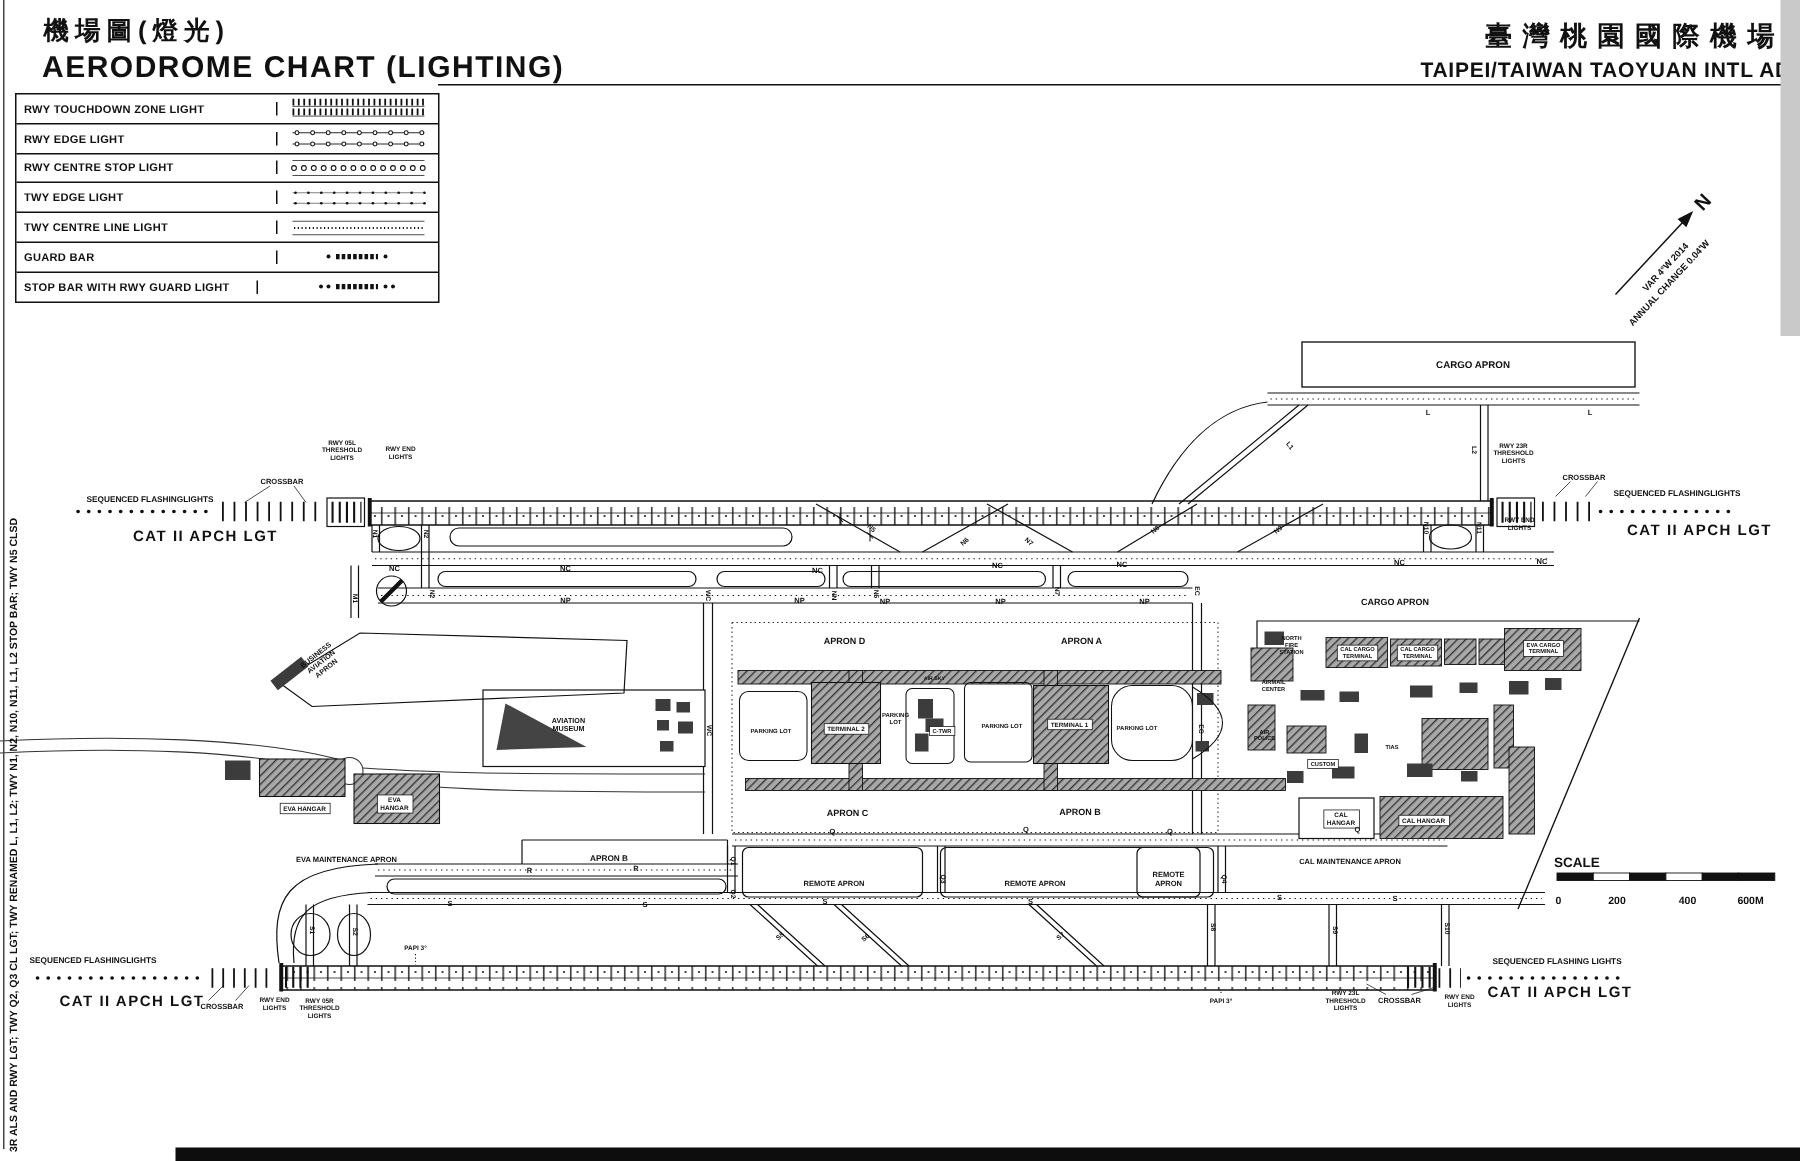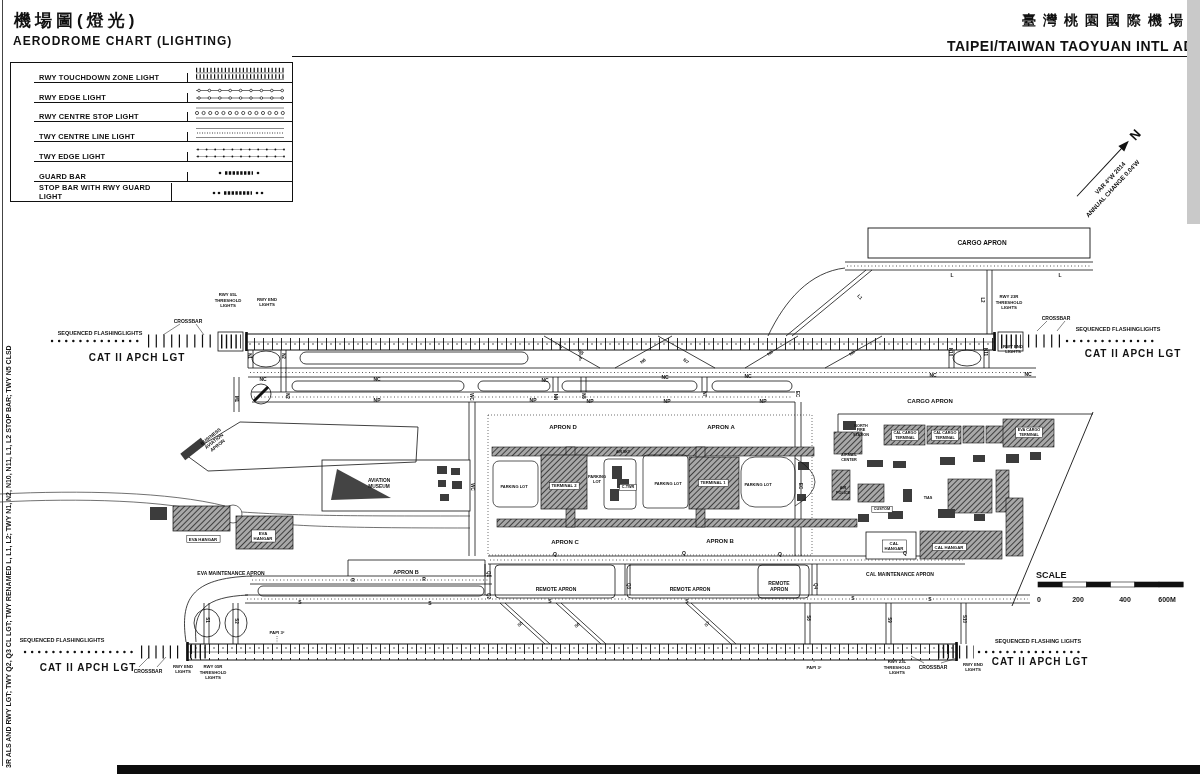--- a/index.html
+++ b/index.html
@@ -1,26 +1,26 @@
 <!DOCTYPE html>
 <html><head>
 <meta charset="utf-8">
 <style>
   html,body{margin:0;padding:0;}
   body{width:1200px;height:774px;position:relative;background:#fff;overflow:hidden;
        font-family:"Liberation Sans", sans-serif;color:#111;}
   #map{position:absolute;left:0;top:0;z-index:1;}
-  .hdr{position:absolute;z-index:3;white-space:nowrap;}
+  .hdr{position:absolute;z-index:3;white-space:nowrap;margin-left:15px;}
   #title-zh{left:14px;top:9px;font-size:17px;font-weight:bold;letter-spacing:4px;}
-  #title-en{left:13px;top:34px;font-size:12px;font-weight:bold;letter-spacing:1px;}
-  #airport-zh{right:10px;top:12px;font-size:14px;font-weight:bold;letter-spacing:7px;}
+  #title-en{left:13px;top:34px;font-size:20px;font-weight:bold;letter-spacing:1px;}
+  #airport-zh{right:10px;top:12px;font-size:18px;font-weight:bold;letter-spacing:7px;}
   #airport-en{right:6px;top:38px;font-size:14px;font-weight:bold;letter-spacing:0.5px;}
   #hdr-rule{position:absolute;left:292px;top:56px;width:896px;border-top:1.6px solid #111;z-index:2;}
   .legend{position:absolute;left:10px;top:62px;width:281px;border:1px solid #111;z-index:3;background:#fff;}
-  .legend-row{display:flex;height:18.8px;border-bottom:1px solid #111;align-items:flex-end;margin-left:23px;}
+  .legend-row{display:flex;height:18.8px;border-bottom:1px solid #111;align-items:center;}
   .legend-row:last-child{border-bottom:none;gap:16px;}
   .legend-label{width:168px;padding-left:5px;font-size:7.4px;font-weight:bold;letter-spacing:0.2px;
        border-right:1px solid #111;display:flex;align-items:center;}
   .legend-sym{flex:1;display:flex;align-items:center;justify-content:center;}
   #right-strip{position:absolute;right:0;top:0;width:13px;height:224px;background:#c9c9c9;z-index:4;}
   #bottom-bar{position:absolute;left:117px;top:765px;width:1083px;height:9px;background:#0d0d0d;z-index:4;}
   #left-edge{position:absolute;left:2px;top:0;width:1px;height:766px;background:#444;z-index:4;}
 </style>
 </head>
 <body>
@@ -93,30 +93,20 @@
             <circle cx="66.4" cy="8" r="1.6" fill="#fff" stroke="#111" stroke-width="0.7"></circle>
             <circle cx="73" cy="8" r="1.6" fill="#fff" stroke="#111" stroke-width="0.7"></circle>
             <circle cx="79.6" cy="8" r="1.6" fill="#fff" stroke="#111" stroke-width="0.7"></circle>
             <circle cx="86.19999999999999" cy="8" r="1.6" fill="#fff" stroke="#111" stroke-width="0.7"></circle>
             <circle cx="92.8" cy="8" r="1.6" fill="#fff" stroke="#111" stroke-width="0.7"></circle>
           </g>
       </svg>
     </div>
   </div>
   <div class="legend-row">
-    <div class="legend-label">TWY CENTRE LINE LIGHT</div>
-    <div class="legend-sym">
-      <svg width="104" height="16" viewBox="0 0 100 16">
-        <line x1="6" y1="3.5" x2="94" y2="3.5" stroke="#111" stroke-width="0.5"></line>
-        <line x1="6" y1="12.5" x2="94" y2="12.5" stroke="#111" stroke-width="0.5"></line>
-        <line x1="7" y1="8" x2="93" y2="8" stroke="#111" stroke-width="1.2" stroke-dasharray="0.8 1.7"></line>
-      </svg>
-    </div>
-  </div>
-  <div class="legend-row">
     <div class="legend-label">TWY EDGE LIGHT</div>
     <div class="legend-sym">
       <svg width="104" height="16" viewBox="0 0 100 16">
         <line x1="6" y1="4.5" x2="94" y2="4.5" stroke="#111" stroke-width="0.35"></line>
           <g>
             <circle cx="8" cy="4.5" r="0.9" fill="#111"></circle>
             <circle cx="16.6" cy="4.5" r="0.9" fill="#111"></circle>
             <circle cx="25.2" cy="4.5" r="0.9" fill="#111"></circle>
             <circle cx="33.8" cy="4.5" r="0.9" fill="#111"></circle>
             <circle cx="42.4" cy="4.5" r="0.9" fill="#111"></circle>
@@ -134,20 +124,30 @@
             <circle cx="25.2" cy="11.5" r="0.9" fill="#111"></circle>
             <circle cx="33.8" cy="11.5" r="0.9" fill="#111"></circle>
             <circle cx="42.4" cy="11.5" r="0.9" fill="#111"></circle>
             <circle cx="51" cy="11.5" r="0.9" fill="#111"></circle>
             <circle cx="59.599999999999994" cy="11.5" r="0.9" fill="#111"></circle>
             <circle cx="68.19999999999999" cy="11.5" r="0.9" fill="#111"></circle>
             <circle cx="76.8" cy="11.5" r="0.9" fill="#111"></circle>
             <circle cx="85.39999999999999" cy="11.5" r="0.9" fill="#111"></circle>
             <circle cx="94" cy="11.5" r="0.9" fill="#111"></circle>
           </g>
+      </svg>
+    </div>
+  </div>
+  <div class="legend-row">
+    <div class="legend-label">TWY CENTRE LINE LIGHT</div>
+    <div class="legend-sym">
+      <svg width="104" height="16" viewBox="0 0 100 16">
+        <line x1="6" y1="3.5" x2="94" y2="3.5" stroke="#111" stroke-width="0.5"></line>
+        <line x1="6" y1="12.5" x2="94" y2="12.5" stroke="#111" stroke-width="0.5"></line>
+        <line x1="7" y1="8" x2="93" y2="8" stroke="#111" stroke-width="1.2" stroke-dasharray="0.8 1.7"></line>
       </svg>
     </div>
   </div>
   <div class="legend-row">
     <div class="legend-label">GUARD BAR</div>
     <div class="legend-sym">
       <svg width="104" height="16" viewBox="0 0 100 16">
         <g>
             <circle cx="30" cy="8" r="1.3" fill="#111"></circle>
           </g>

